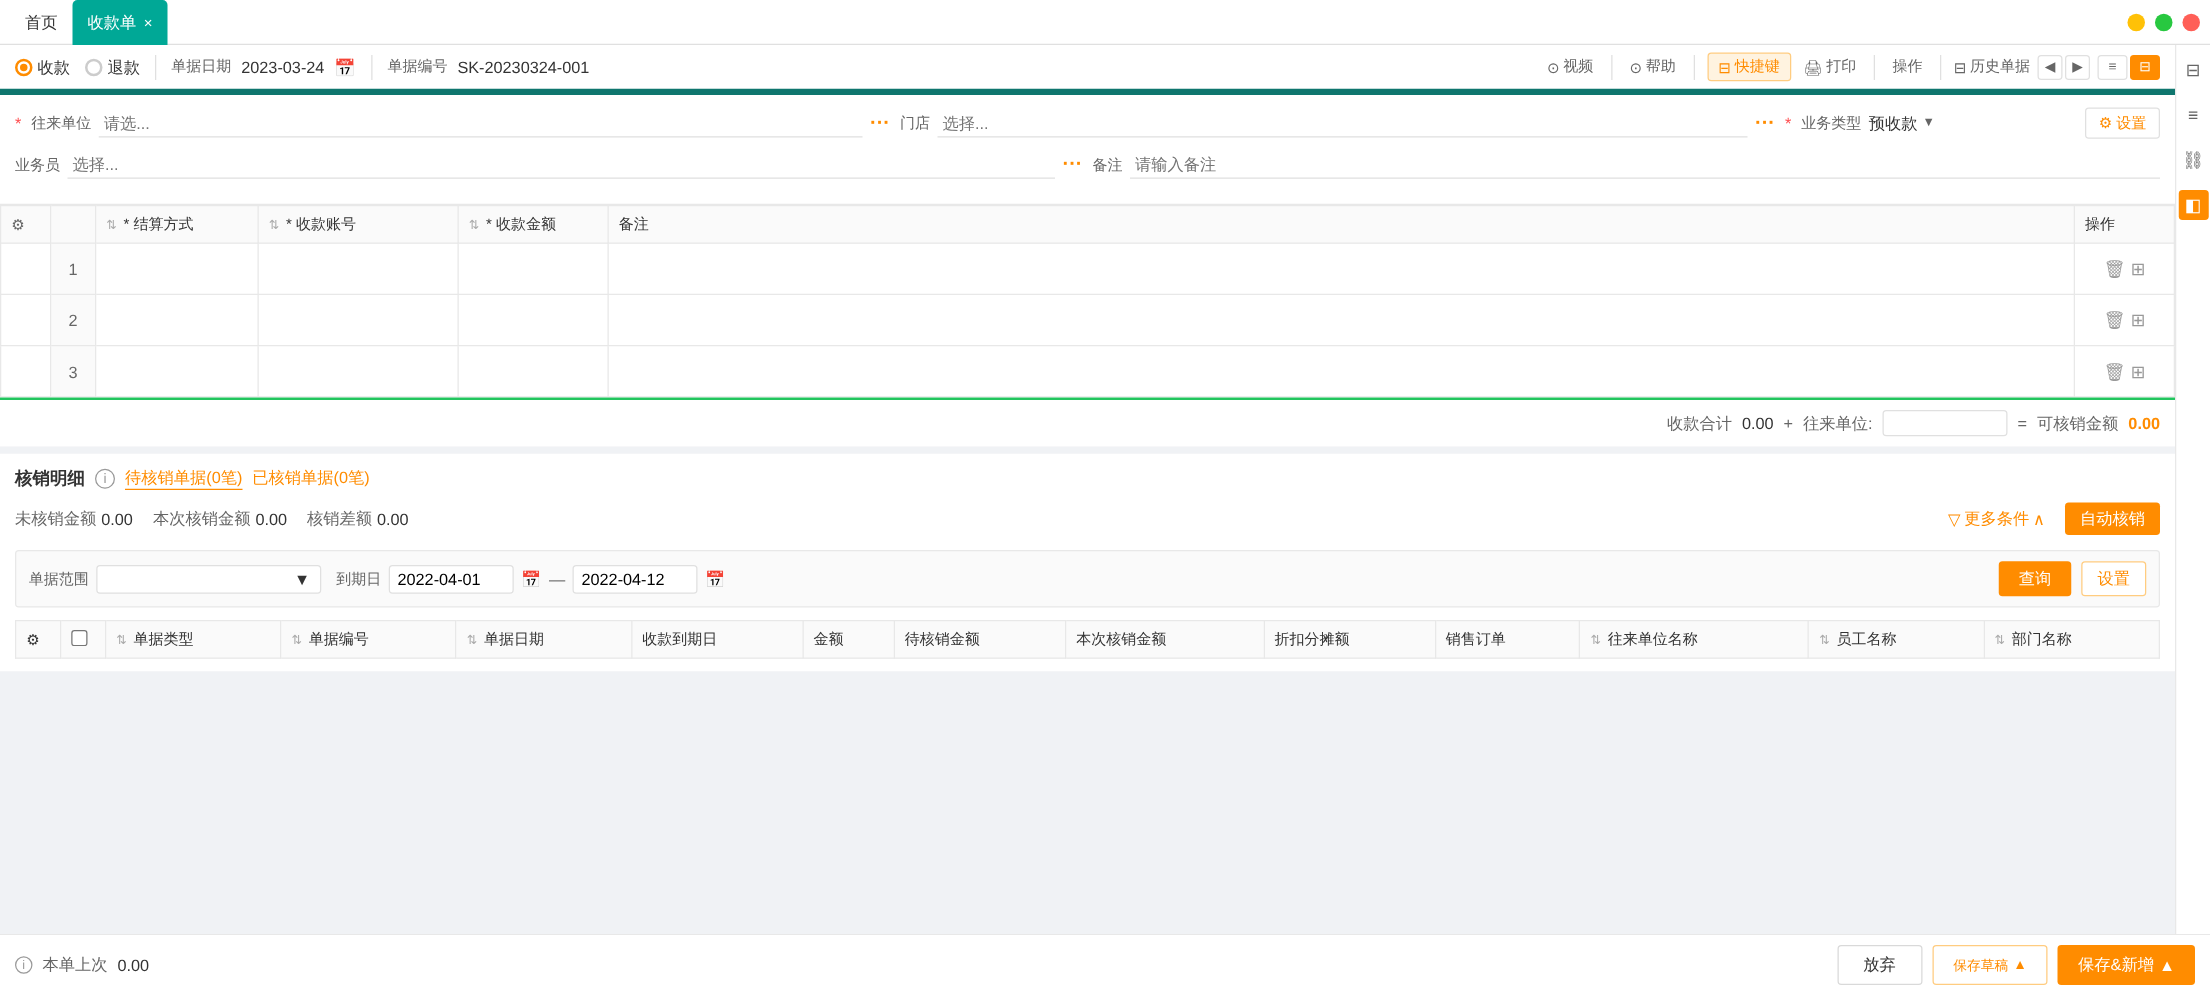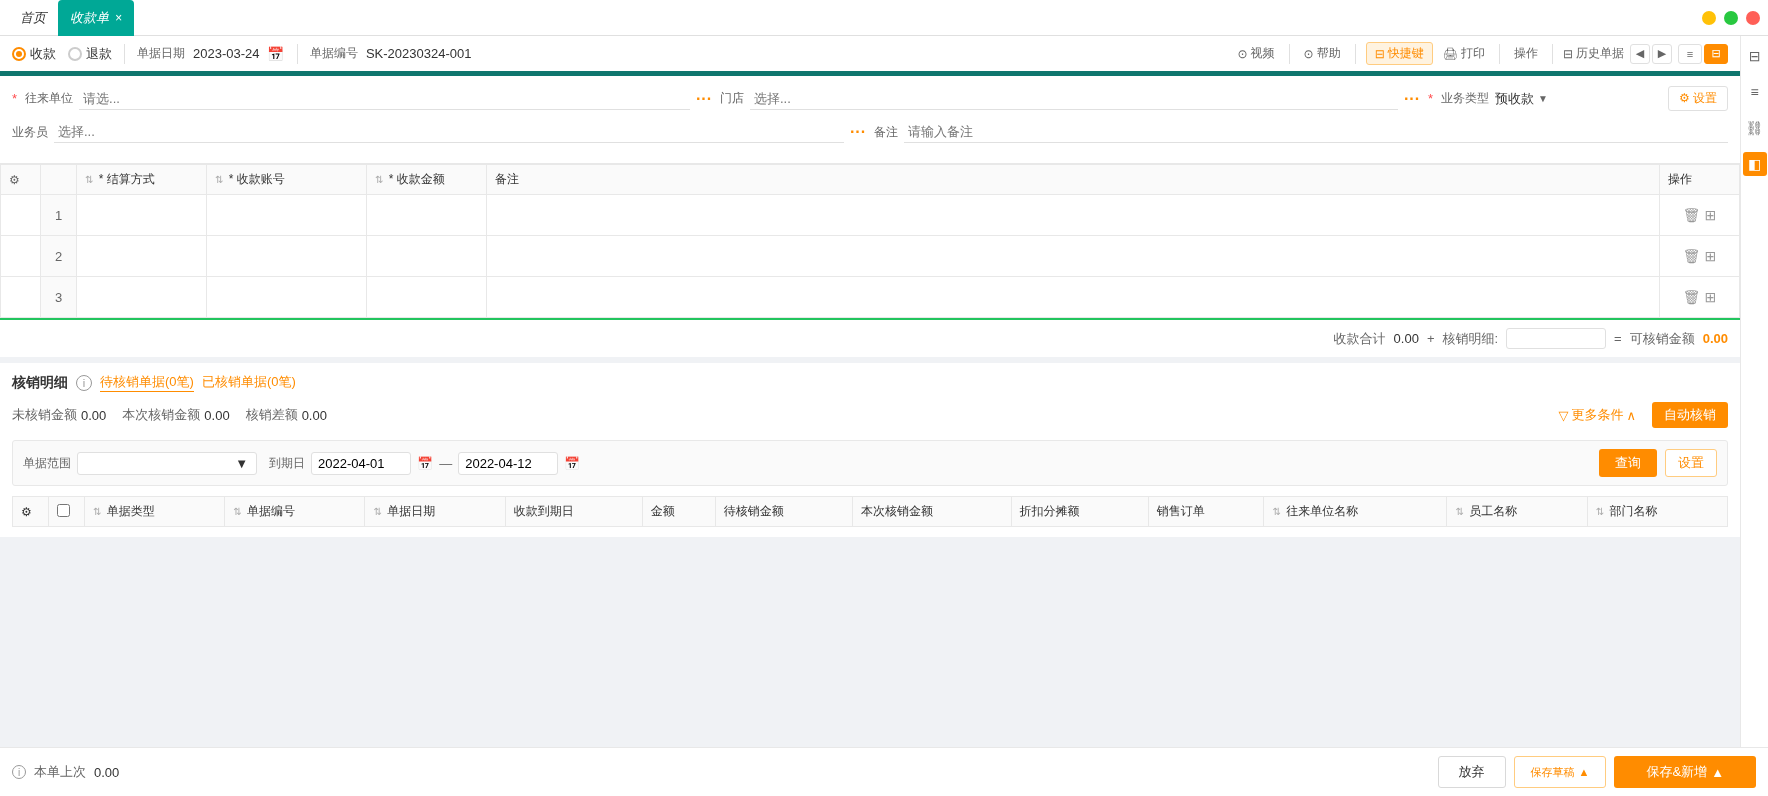--- a/index.html
+++ b/index.html
@@ -5,21 +5,21 @@
     * { box-sizing: border-box; margin: 0; padding: 0; }
     body { font-family: 'Microsoft YaHei', Arial, sans-serif; font-size: 13px; background: #f0f2f5; color: #333; overflow: hidden; }
 
     
     .top-nav {
       display: flex; align-items: center; background: #fff; height: 36px;
       border-bottom: 1px solid #e0e0e0; padding: 0 8px;
     }
     .nav-tab {
       padding: 0 12px; height: 36px; display: flex; align-items: center;
-      cursor: pointer; font-size: 13px; color: #333; font-style: italic;
+      cursor: pointer; font-size: 13px; color: #333;
     }
     .nav-tab.active {
       background: #00a896; color: #fff; border-radius: 4px 4px 0 0;
     }
     .nav-tab .close-icon { margin-left: 6px; font-size: 12px; }
     .nav-tab-home { color: #333; }
 
     
     .window-controls {
       margin-left: auto; display: flex; gap: 8px;
@@ -225,21 +225,21 @@
       background: #fff; color: #333; border: 1px solid #d9d9d9;
       padding: 6px 20px; border-radius: 3px; cursor: pointer; font-size: 13px;
     }
     .save-draft-btn {
       background: #fff; color: #ff8c00; border: 1px solid #ffcc80;
       padding: 6px 16px; border-radius: 3px; cursor: pointer; font-size: 11px;
       display: flex; align-items: center; gap: 4px;
     }
     .save-new-btn {
       background: #ff8c00; color: #fff; border: none;
-      padding: 6px 32px; border-radius: 3px; cursor: pointer; font-size: 13px;
+      padding: 6px 16px; border-radius: 3px; cursor: pointer; font-size: 13px;
       display: flex; align-items: center; gap: 4px;
     }
 
     
     .right-sidebar {
       position: fixed; right: 0; top: 36px; bottom: 0; width: 28px;
       background: #fff; border-left: 1px solid #e8e8e8;
       display: flex; flex-direction: column; align-items: center;
       padding: 8px 0; gap: 12px;
     }
@@ -458,21 +458,21 @@
             </div>
           </td>
         </tr>
       </tbody>
     </table>
 
     <div class="summary-row">
       <span class="summary-label">收款合计</span>
       <span class="summary-value">0.00</span>
       <span class="summary-label">+</span>
-      <span class="summary-label">核销明细:</span>
+      <span class="summary-label">往来单位:</span>
       <input type="text" class="discount-input" style="">
       <span class="summary-label">=</span>
       <span class="summary-label">可核销金额</span>
       <span class="summary-highlight">0.00</span>
     </div>
   </div>
 
   <div class="writeoff-section">
     <div class="section-header">
       <span class="section-title">核销明细</span>

